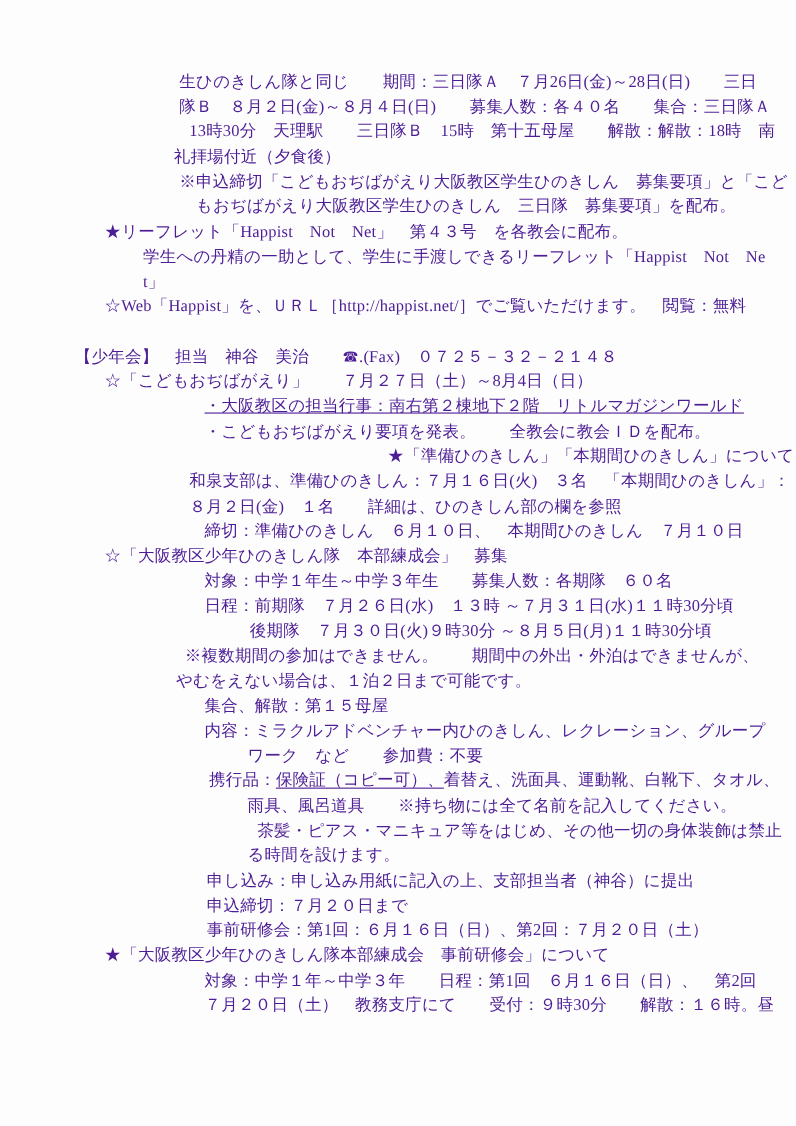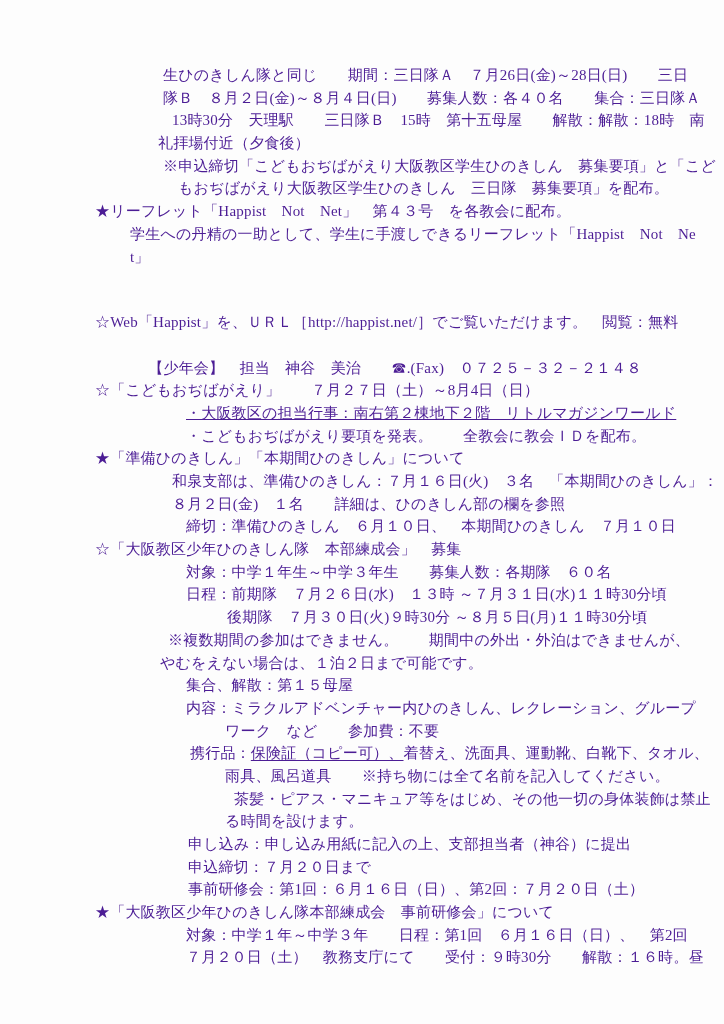--- a/index.html
+++ b/index.html
@@ -41,27 +41,27 @@
   <div class="doc" id="doc">
       <div class="line" style="padding-left: 95px;"><span>生ひのきしん隊と同じ　　期間：三日隊Ａ　７月26日(金)～28日(日)　　三日</span></div>
       <div class="line" style="padding-left: 95px;"><span>隊Ｂ　８月２日(金)～８月４日(日)　　募集人数：各４０名　　集合：三日隊Ａ</span></div>
       <div class="line" style="padding-left: 104px;"><span>13時30分　天理駅　　三日隊Ｂ　15時　第十五母屋　　解散：解散：18時　南</span></div>
       <div class="line" style="padding-left: 90px;"><span>礼拝場付近（夕食後）</span></div>
       <div class="line" style="padding-left: 95px;"><span>※申込締切「こどもおぢばがえり大阪教区学生ひのきしん　募集要項」と「こど</span></div>
       <div class="line" style="padding-left: 110px;"><span>もおぢばがえり大阪教区学生ひのきしん　三日隊　募集要項」を配布。</span></div>
       <div class="line" style="padding-left: 27px;"><span>★リーフレット「Happist　Not　Net」　第４３号　を各教会に配布。</span></div>
       <div class="line" style="padding-left: 62px;"><span>学生への丹精の一助として、学生に手渡しできるリーフレット「Happist　Not　Ne</span></div>
       <div class="line" style="padding-left: 62px;"><span>t」</span></div>
-      <div class="line" style="padding-left: 27px; margin-top: 43px;"><span>☆Web「Happist」を、ＵＲＬ［http://happist.net/］でご覧いただけます。　閲覧：無料</span></div>
+      <div class="line" style="padding-left: 27px;"><span>☆Web「Happist」を、ＵＲＬ［http://happist.net/］でご覧いただけます。　閲覧：無料</span></div>
       <div class="line blank"> </div>
-      <div class="line" style="padding-left: 0px; text-align: center;"><span>【少年会】　担当　神谷　美治　　</span><span>☎</span><span>.(Fax)　０７２５－３２－２１４８</span></div>
+      <div class="line" style="padding-left: 0px;"><span>【少年会】　担当　神谷　美治　　</span><span>☎</span><span>.(Fax)　０７２５－３２－２１４８</span></div>
       <div class="line" style="padding-left: 27px;"><span>☆「こどもおぢばがえり」　　７月２７日（土）～8月4日（日）</span></div>
       <div class="line" style="padding-left: 118px; text-decoration: underline;"><span>・大阪教区の担当行事：南右第２棟地下２階　リトルマガジンワールド</span></div>
       <div class="line" style="padding-left: 118px;"><span>・こどもおぢばがえり要項を発表。　　全教会に教会ＩＤを配布。</span></div>
-      <div class="line" style="padding-left: 27px;"><span>★「準備ひのきしん」「本期間ひのきしん」について</span></div>
+      <div class="line" style="padding-left: 27px; text-align: right;"><span>★「準備ひのきしん」「本期間ひのきしん」について</span></div>
       <div class="line" style="padding-left: 104px;"><span>和泉支部は、準備ひのきしん：７月１６日(火)　３名　「本期間ひのきしん」：</span></div>
       <div class="line" style="padding-left: 104px;"><span>８月２日(金)　１名　　詳細は、ひのきしん部の欄を参照</span></div>
       <div class="line" style="padding-left: 118px;"><span>締切：準備ひのきしん　６月１０日、　本期間ひのきしん　７月１０日</span></div>
       <div class="line" style="padding-left: 27px;"><span>☆「大阪教区少年ひのきしん隊　本部練成会」　募集</span></div>
       <div class="line" style="padding-left: 118px;"><span>対象：中学１年生～中学３年生　　募集人数：各期隊　６０名</span></div>
       <div class="line" style="padding-left: 118px;"><span>日程：前期隊　７月２６日(水)　１３時 ～７月３１日(水)１１時30分頃</span></div>
       <div class="line" style="padding-left: 159px;"><span>後期隊　７月３０日(火)９時30分 ～８月５日(月)１１時30分頃</span></div>
       <div class="line" style="padding-left: 100px;"><span>※複数期間の参加はできません。　　期間中の外出・外泊はできませんが、</span></div>
       <div class="line" style="padding-left: 92px;"><span>やむをえない場合は、１泊２日まで可能です。</span></div>
       <div class="line" style="padding-left: 118px;"><span>集合、解散：第１５母屋</span></div>

